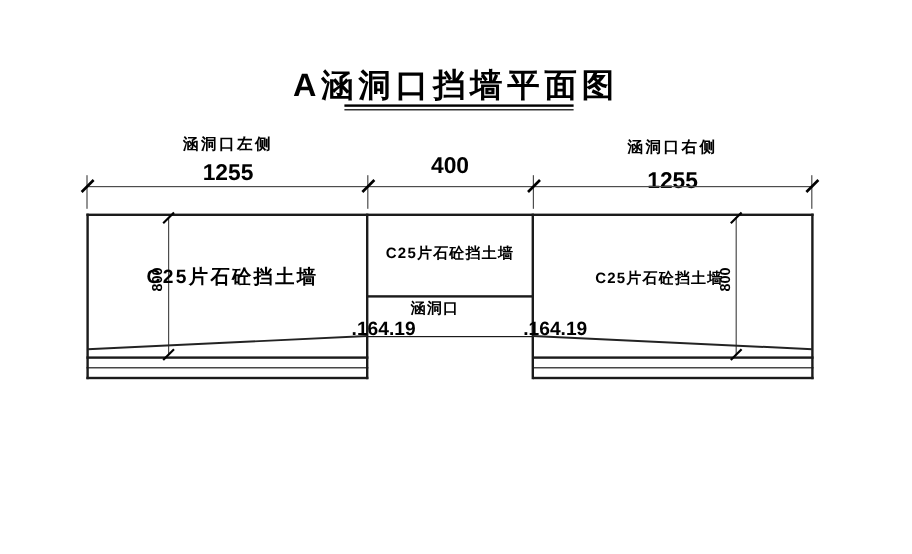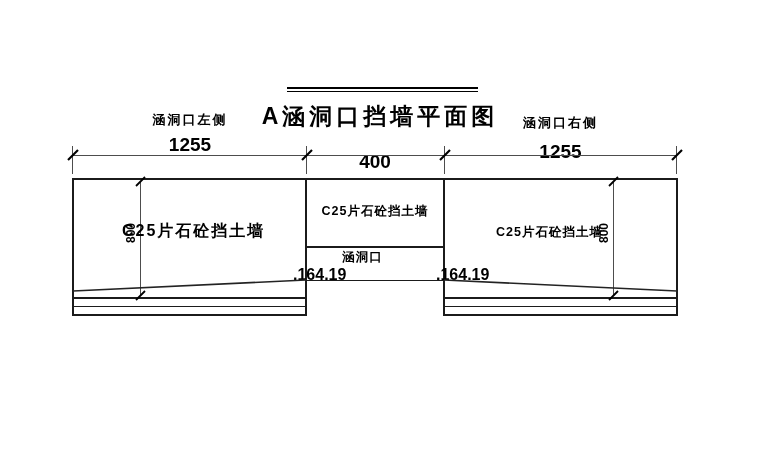--- a/index.html
+++ b/index.html
@@ -6,21 +6,21 @@
   .canvas{
     position:relative;width:760px;height:462px;background:#ffffff;overflow:hidden;
     font-family:"Liberation Sans","DejaVu Sans",sans-serif;color:#000;
   }
   
   .ln{position:absolute;background:#1b1b1b;}
   .dim{position:absolute;background:#4d4d4d;}
   
   .title{
     position:absolute;left:0;top:53px;width:100%;text-align:center;
-    font-size:23px;font-weight:bold;letter-spacing:4px;margin-top:48px;
+    font-size:27px;font-weight:bold;letter-spacing:4px;
   }
   .title-underline{
     position:absolute;left:287px;top:87px;width:191px;height:2px;
     border-top:2px solid #000;border-bottom:1px solid #000;
   }
   .cn-label{position:absolute;font-weight:bold;font-size:13px;letter-spacing:2px;white-space:nowrap;}
   .num{position:absolute;font-weight:bold;font-size:19px;white-space:nowrap;}
   .center{text-align:center;}
   .wall-label-left{position:absolute;left:122px;top:221px;font-size:16px;font-weight:bold;letter-spacing:2px;white-space:nowrap;}
   .wall-label-mid{position:absolute;left:305px;top:203px;width:140px;text-align:center;font-size:12.5px;font-weight:bold;letter-spacing:1px;white-space:nowrap;}
@@ -38,21 +38,21 @@
 
 <div class="canvas">
 
   <div class="title">A涵洞口挡墙平面图</div>
   <div class="title-underline"></div>
 
   <div class="cn-label center" style="left:73px;top:111px;width:234px;">涵洞口左侧</div>
   <div class="cn-label center" style="left:444px;top:114px;width:233px;">涵洞口右侧</div>
 
   <div class="num center" style="left:73px;top:134px;width:234px;">1255</div>
-  <div class="num center" style="left:305px;top:151px;width:140px;">400</div>
+  <div class="num center" style="left:305px;top:128px;width:140px;">400</div>
   <div class="num center" style="left:444px;top:141px;width:233px;">1255</div>
 
   <div class="dim" style="left:73px;top:155px;width:604px;height:1px;"></div>
   <div class="dim" style="left:72px;top:146px;width:1px;height:28px;"></div>
   <div class="dim" style="left:306px;top:146px;width:1px;height:28px;"></div>
   <div class="dim" style="left:444px;top:146px;width:1px;height:28px;"></div>
   <div class="dim" style="left:676px;top:146px;width:1px;height:28px;"></div>
 
   <div class="ln" style="left:72px;top:178px;width:606px;height:2px;"></div>
   <div class="ln" style="left:72px;top:178px;width:2px;height:138px;"></div>

